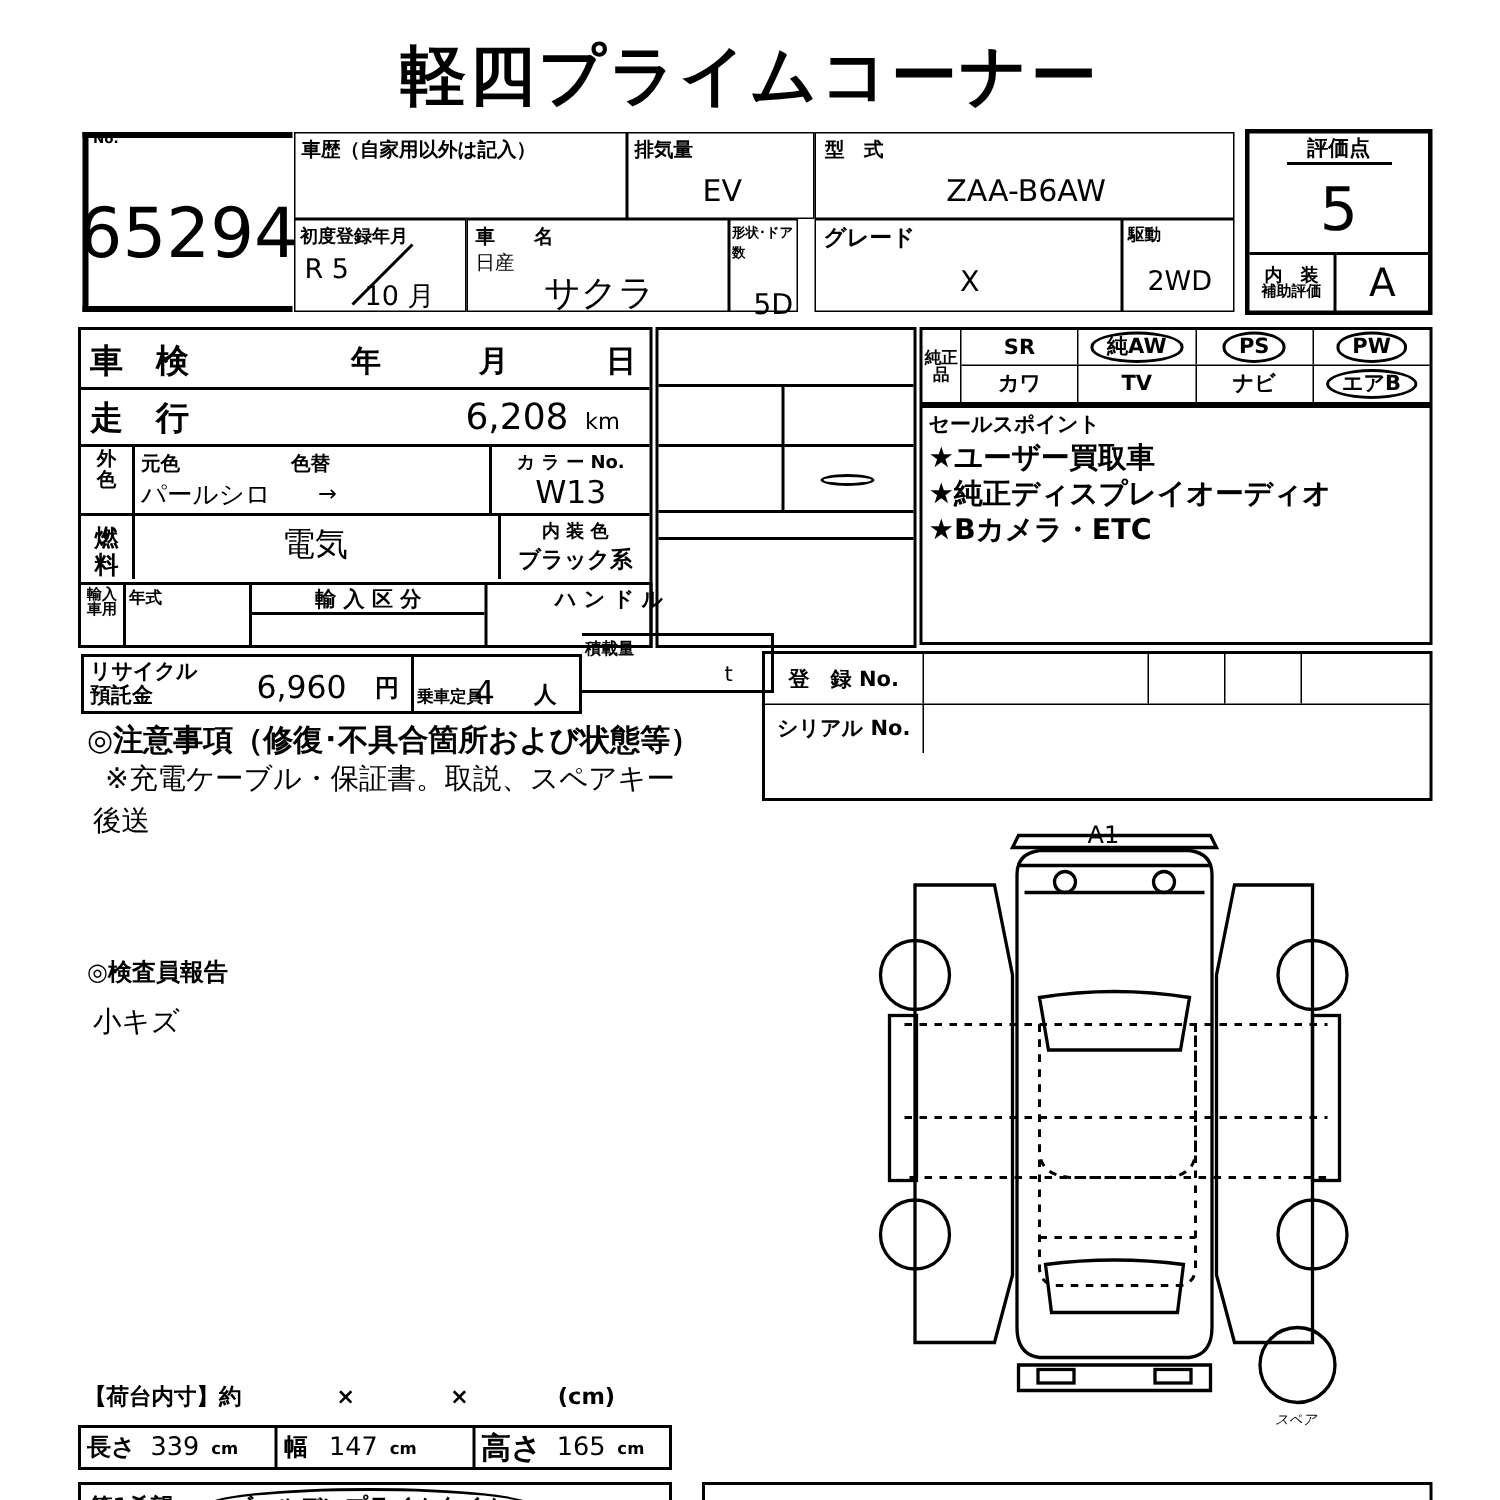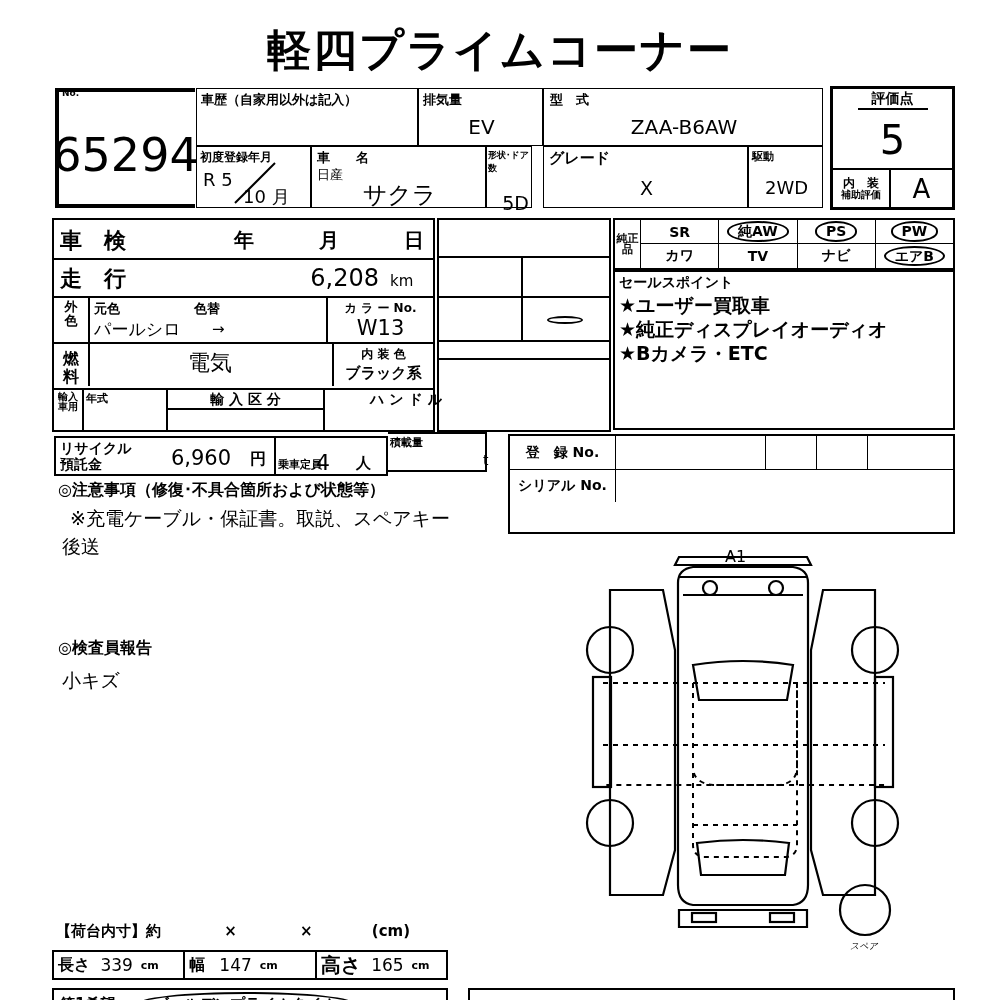--- a/index.html
+++ b/index.html
@@ -63,30 +63,30 @@
 
   
   #eq{left:613px;top:218px;width:342px;height:52px;border:2px solid #000;}
   .eqc{border-right:1.5px solid #000;display:flex;align-items:center;justify-content:center;font-size:14px;font-weight:bold;}
   .circ{border:2px solid #000;border-radius:50%;padding:0px 9px;display:inline-block;line-height:1.15;}
 
   
   #sp{left:613px;top:270px;width:342px;height:160px;border:2px solid #000;}
   #rc-l{left:54px;top:436px;width:222px;height:40px;border:2px solid #000;}
   #rc-n{left:276px;top:436px;width:112px;height:40px;border:2px solid #000;border-left:none;}
-  #rc-t{left:388px;top:432px;width:99px;height:40px;border:2px solid #000;border-left:none;}
+  #rc-t{left:388px;top:422px;width:128px;height:40px;border:2px solid #000;border-left:none;}
 
   
   #rg{left:508px;top:434px;width:447px;height:100px;border:2px solid #000;}
   .rgrow{border-bottom:1.5px solid #000;display:flex;}
   .rglab{width:105px;border-right:1.5px solid #000;display:flex;align-items:center;justify-content:center;
          font-size:14px;font-weight:bold;}
 
   
-  #nt1{left:58px;top:480px;font-size:16px;font-weight:bold;}
+  #nt1{left:58px;top:480px;font-size:20px;font-weight:bold;}
   #nt2{left:70px;top:506px;font-size:19px;}
   #nt3{left:62px;top:534px;font-size:19px;}
 
   
   #ins1{left:58px;top:638px;font-size:16px;font-weight:bold;}
   #ins2{left:62px;top:668px;font-size:19px;}
 
   
   #dimhead{left:56px;top:922px;width:420px;height:22px;font-size:15px;font-weight:bold;}
   #dimbox{left:52px;top:950px;width:396px;height:30px;border:2px solid #000;display:flex;}

